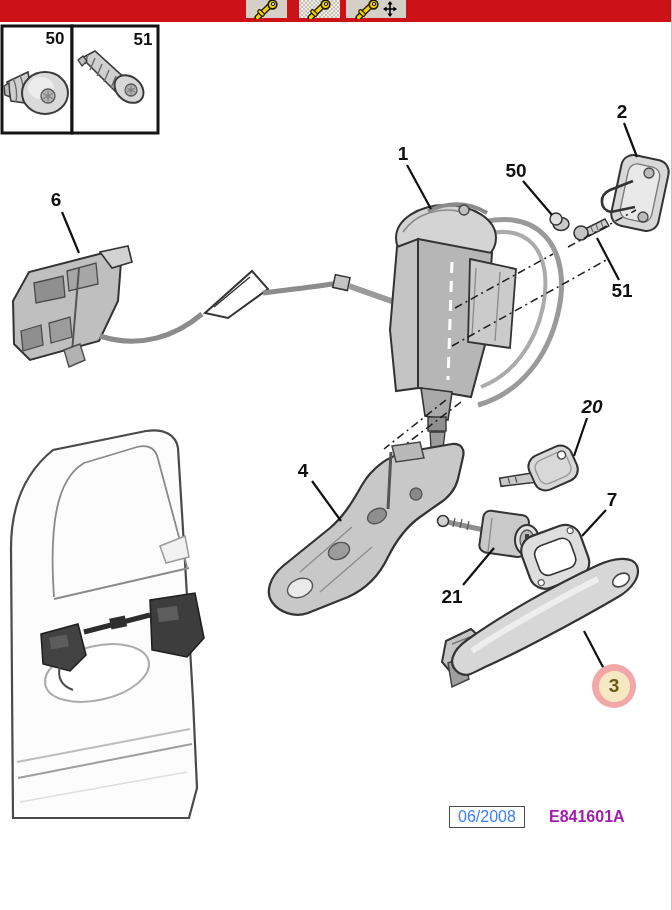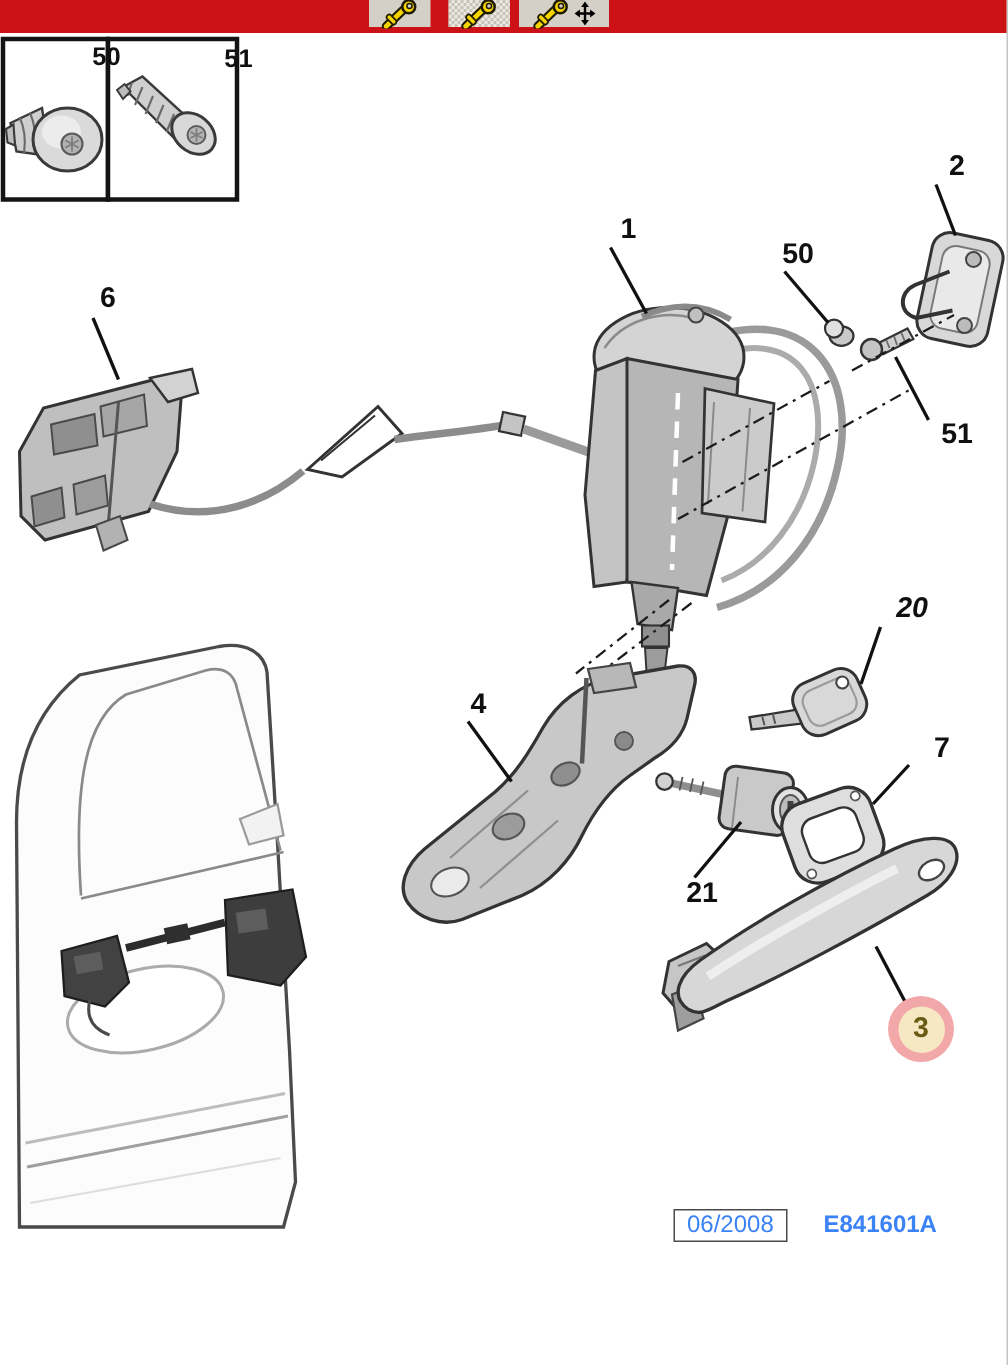--- a/index.html
+++ b/index.html
@@ -9,29 +9,29 @@
   .toolbtn{position:absolute;top:0;height:18px;background:#d4d0c8;display:flex;align-items:center;justify-content:center;gap:2px;cursor:pointer;}
   .toolbtn.b1{left:246px;width:41px;}
   .toolbtn.b2{left:299px;width:41px;}
   .toolbtn.b3{left:346px;width:60px;}
   .toolbtn.dither{
     background-image:linear-gradient(45deg,#efece6 25%,transparent 25%,transparent 75%,#efece6 75%),
                      linear-gradient(45deg,#efece6 25%,transparent 25%,transparent 75%,#efece6 75%);
     background-size:4px 4px;background-position:0 0,2px 2px;background-color:#c6c2b8;}
   .art{position:absolute;left:0;top:0;}
   .callout{position:absolute;transform:translate(-50%,-50%);font-weight:bold;font-size:19px;
-           color:#101010;line-height:1;z-index:3;cursor:pointer;margin-left:16px;}
+           color:#101010;line-height:1;z-index:3;cursor:pointer;}
   .callout.small{font-size:17px;cursor:default;}
   .hl{position:absolute;width:44px;height:44px;transform:translate(-50%,-50%);border-radius:50%;
       background:#f2a8a8;display:flex;align-items:center;justify-content:center;z-index:3;cursor:pointer;}
   .hl-inner{width:31px;height:31px;border-radius:50%;background:#f6e8c2;display:flex;
             align-items:center;justify-content:center;font-weight:bold;font-size:19px;color:#6b5a14;}
   .footer-date{position:absolute;left:449px;top:806px;border:1px solid #4a4a4a;padding:1px 8px;
                font-weight:normal;font-size:16px;color:#3b82f6;z-index:3;}
-  .footer-ref{position:absolute;left:549px;top:808px;font-weight:bold;font-size:16px;color:#3b82f6;z-index:3;}
+  .footer-ref{position:absolute;left:549px;top:808px;font-weight:bold;font-size:16px;color:#a21caf;z-index:3;}
 </style>
 </head>
 <body>
 
 <div class="page">
 
   <div class="topbar">
     <div class="toolbtn b1">
       <svg width="26" height="20" viewBox="0 0 26 20">
         <path d="M3.5,18.5 L15,7.5" stroke="#201a00" stroke-width="6" stroke-linecap="round"></path>

